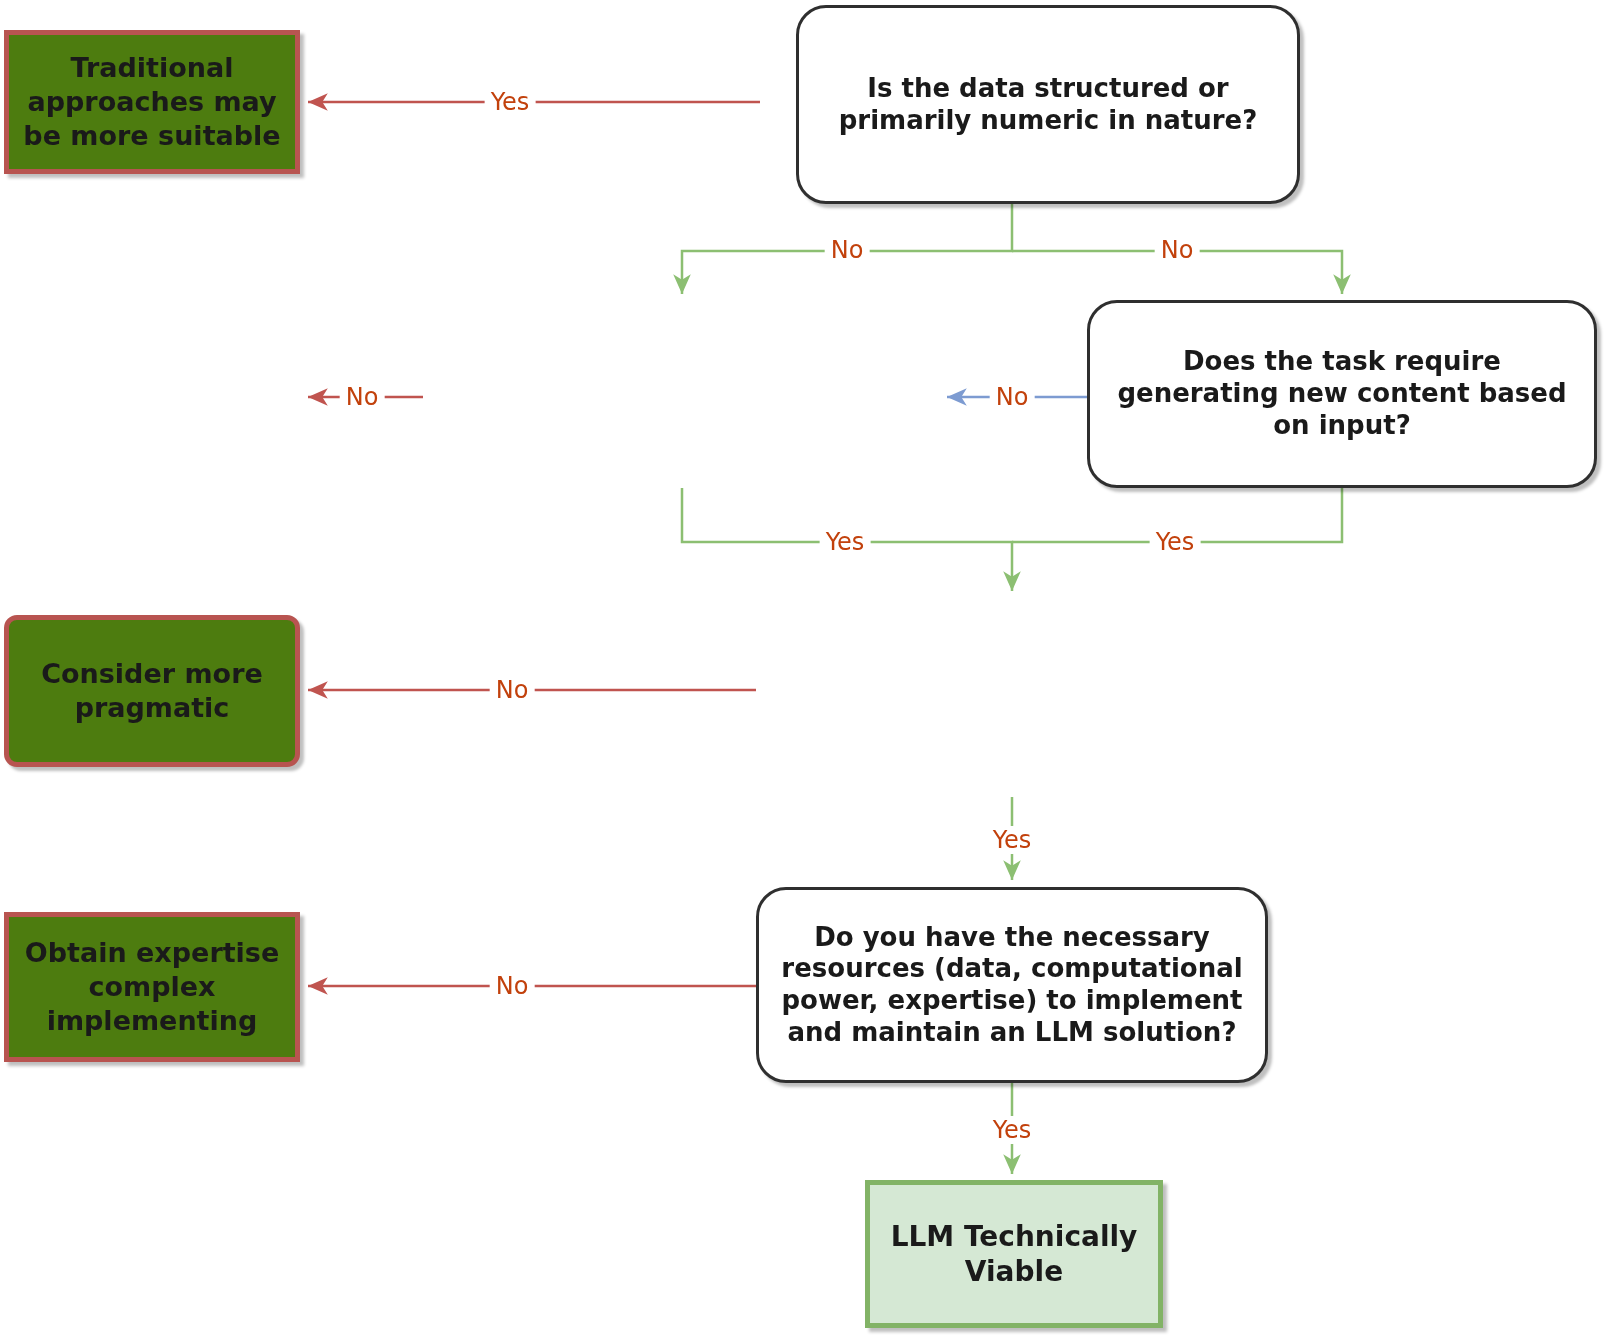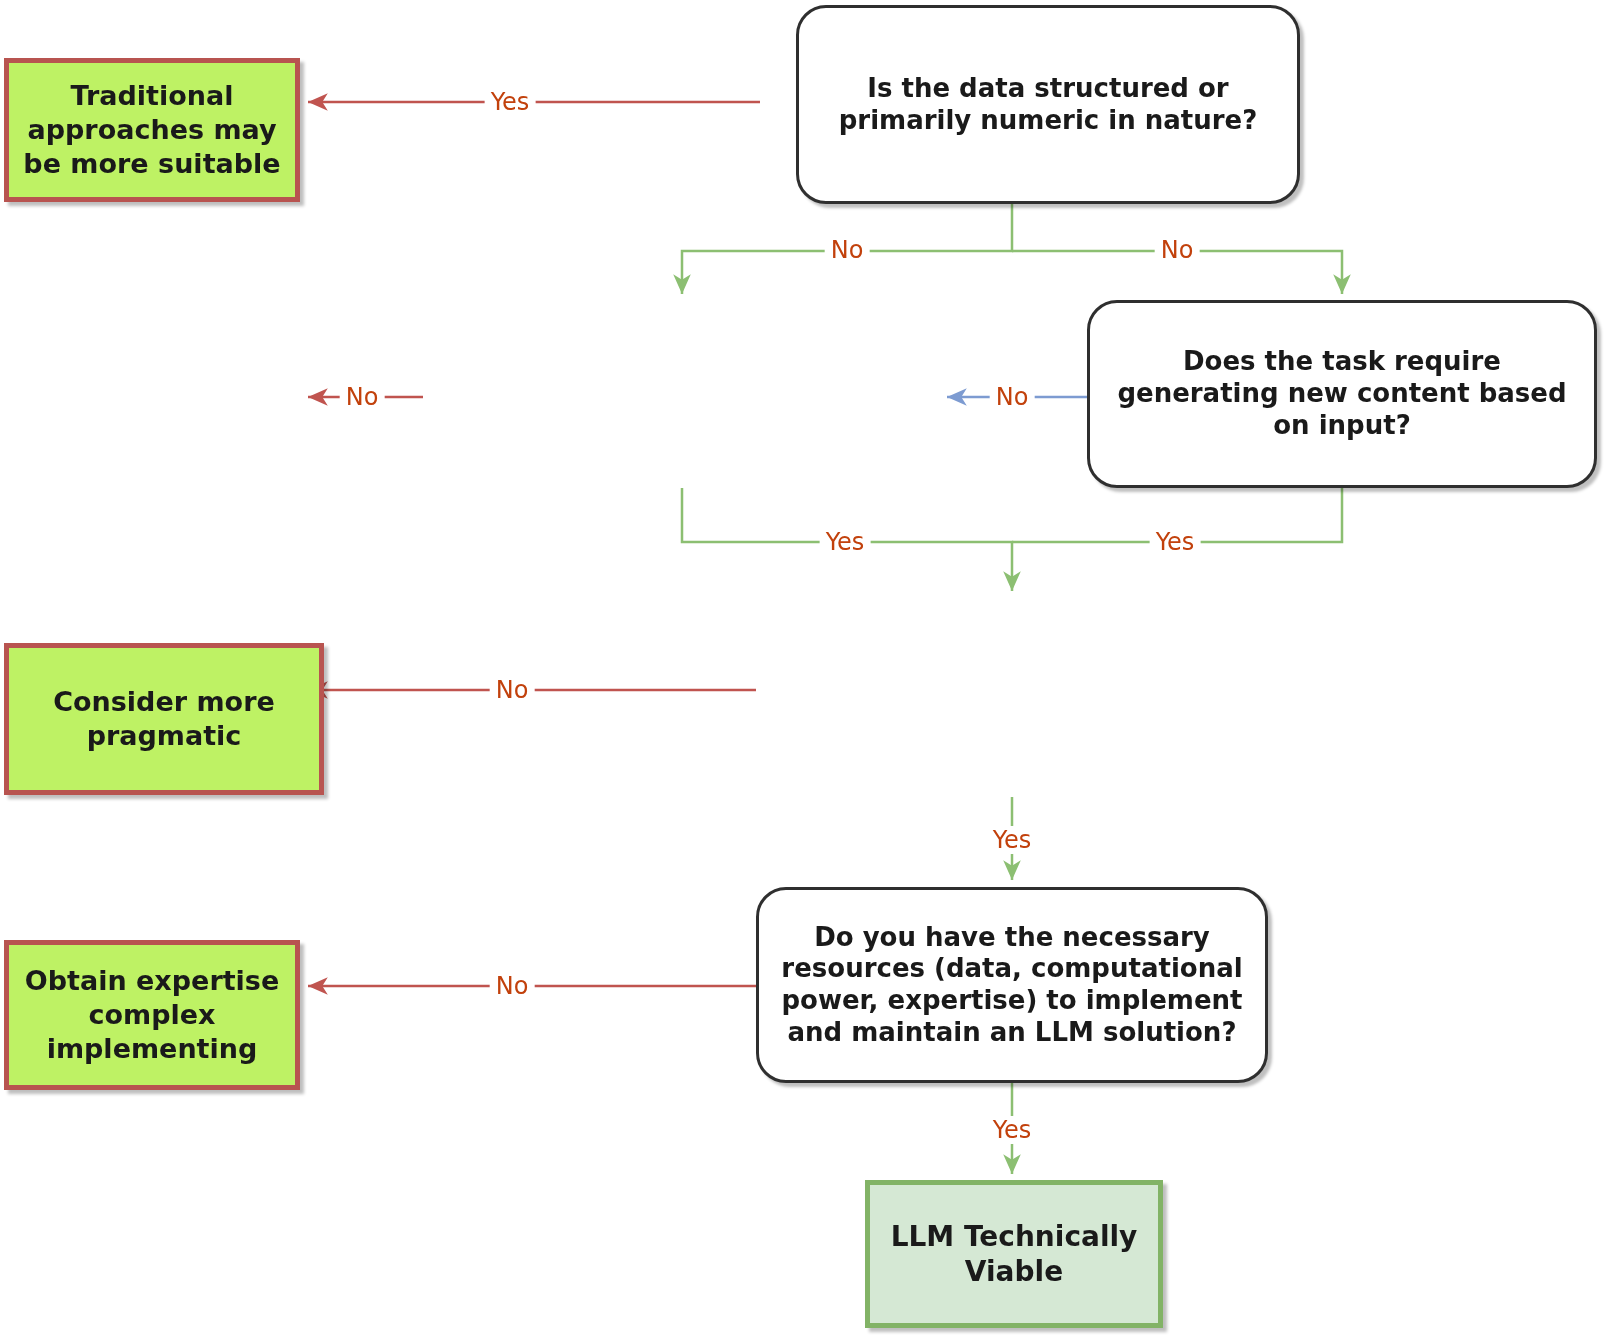--- a/index.html
+++ b/index.html
@@ -24,24 +24,24 @@
     padding:8px 10px;
   }
   .decision{
     background:#ffffff;
     border:3px solid #2f2f2f;
     border-radius:30px;
     box-shadow:4px 4px 3px rgba(0,0,0,0.25);
     font-size:26px;line-height:1.22;
   }
   .outcome-neg{
-    background:#bef264;
+    background:#4d7c0f;
     border:5px solid #b85450;
     box-shadow:4px 4px 3px rgba(0,0,0,0.25);
-    font-size:27px;line-height:1.25;margin-top:28px;
+    font-size:27px;line-height:1.25;
   }
   .outcome-pos{
     background:#d5e8d4;
     border:5px solid #82b366;
     box-shadow:4px 4px 3px rgba(0,0,0,0.25);
     font-size:28px;line-height:1.25;justify-content:center;
   }
   .edge-label{
     position:absolute;
     transform:translate(-50%,-50%);
@@ -96,21 +96,21 @@
   <div class="node decision" style="left:796px;top:5px;width:504px;height:199px;justify-content:flex-end;">
     <span>Is the data structured or primarily numeric in nature?</span>
   </div>
 
 
 
   <div class="node decision" style="left:1087px;top:300px;width:510px;height:188px;justify-content:center;">
     <span>Does the task require generating new content based on input?</span>
   </div>
 
-  <div class="node outcome-neg" style="left:4px;top:615px;width:320px;height:152px;">
+  <div class="node outcome-neg" style="left:4px;top:615px;width:296px;height:152px;border-radius:13px;">
     <span>Consider more pragmatic</span>
   </div>
 
 
   <div class="node decision" style="left:756px;top:887px;width:512px;height:196px;">
     <span>Do you have the necessary resources (data, computational power, expertise) to implement and maintain an LLM solution?</span>
   </div>
 
   <div class="node outcome-neg" style="left:4px;top:912px;width:296px;height:150px;">
     <span>Obtain expertise complex implementing</span>

